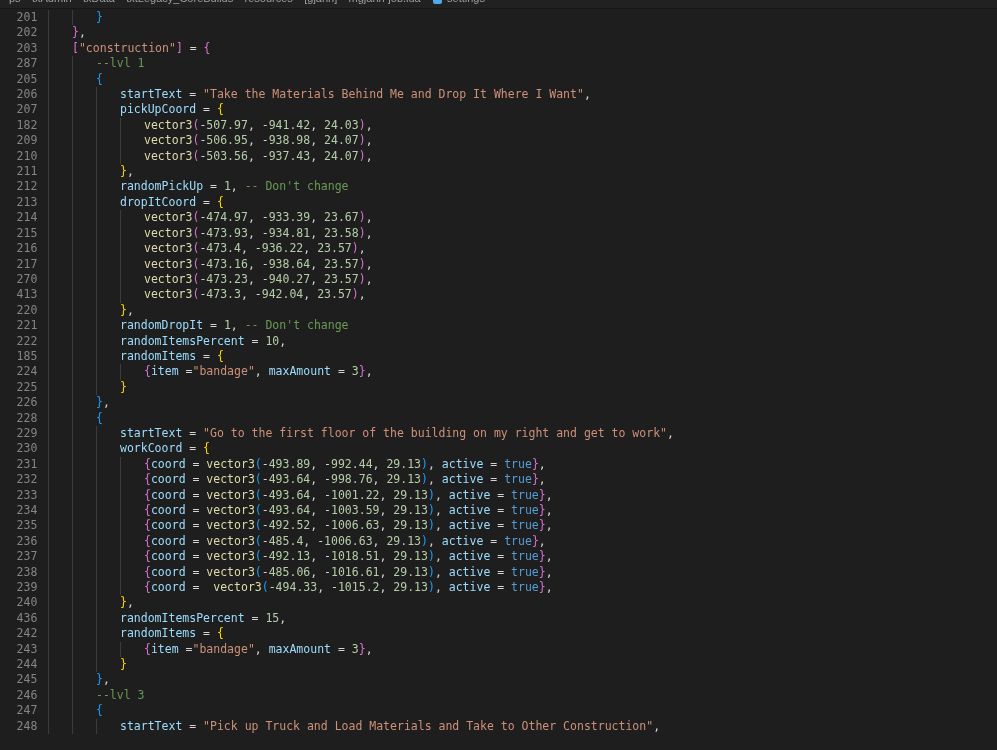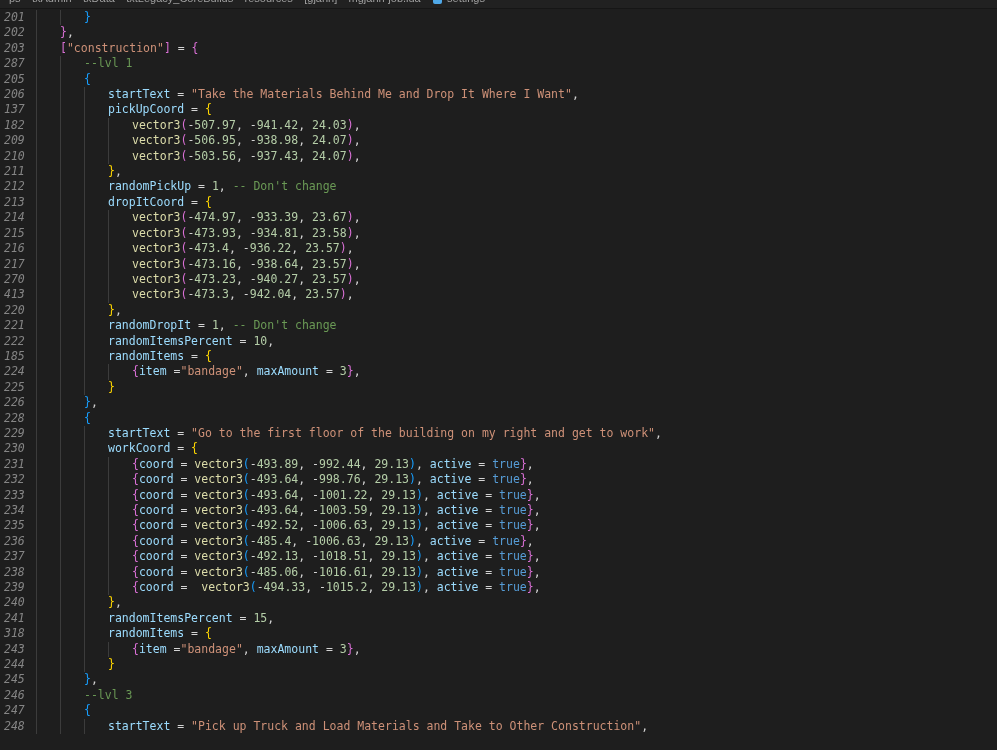--- a/index.html
+++ b/index.html
@@ -22,22 +22,22 @@
   .bc-item{padding:0 1px;}
   .bc-sep{color:#6a6a6a;font-size:10px;padding:0 3px;}
   .bc-sym{
     width:9px;height:9px;border-radius:2px;background:#4fa8e8;
     display:inline-block;margin:0 4px 0 2px;transform:translateY(2px);
   }
   
   .editor{padding-top:1px;}
   .line{display:flex;height:15.42px;line-height:15.42px;font-size:11.5px;}
   .ln{
-    flex:none;width:22px;padding-left:4px;text-align:left;
-    color:#858585;user-select:none;font-style:italic;
+    flex:none;width:22px;padding-left:16px;text-align:center;
+    color:#858585;user-select:none;
   }
   .fold{flex:none;width:10px;}
   .code{white-space:pre;flex:1;color:#d4d4d4;}
   .ind{
     display:inline-block;width:23px;height:15.42px;
     border-left:1px solid #3c3c3c;vertical-align:top;
   }
   .tk-v{color:#9CDCFE}   
   .tk-o{color:#d4d4d4}   
   .tk-s{color:#CE9178}   
@@ -99,21 +99,21 @@
         <span class="ln">205</span>
         <span class="fold"></span>
         <span class="code"><span class="ind"></span><span class="ind"></span><span class="tk-b3">{</span></span>
       </div>
       <div class="line">
         <span class="ln">206</span>
         <span class="fold"></span>
         <span class="code"><span class="ind"></span><span class="ind"></span><span class="ind"></span><span class="tk-v">startText</span><span class="tk-o"> = </span><span class="tk-s">"Take the Materials Behind Me and Drop It Where I Want"</span><span class="tk-o">,</span></span>
       </div>
       <div class="line">
-        <span class="ln">137</span>
+        <span class="ln">207</span>
         <span class="fold"></span>
         <span class="code"><span class="ind"></span><span class="ind"></span><span class="ind"></span><span class="tk-v">pickUpCoord</span><span class="tk-o"> = </span><span class="tk-b1">{</span></span>
       </div>
       <div class="line">
         <span class="ln">182</span>
         <span class="fold"></span>
         <span class="code"><span class="ind"></span><span class="ind"></span><span class="ind"></span><span class="ind"></span><span class="tk-f">vector3</span><span class="tk-b2">(</span><span class="tk-o">-</span><span class="tk-n">507.97</span><span class="tk-o">, -</span><span class="tk-n">941.42</span><span class="tk-o">, </span><span class="tk-n">24.03</span><span class="tk-b2">)</span><span class="tk-o">,</span></span>
       </div>
       <div class="line">
         <span class="ln">209</span>
@@ -264,26 +264,26 @@
         <span class="ln">239</span>
         <span class="fold"></span>
         <span class="code"><span class="ind"></span><span class="ind"></span><span class="ind"></span><span class="ind"></span><span class="tk-b2">{</span><span class="tk-v">coord</span><span class="tk-o"> =  </span><span class="tk-f">vector3</span><span class="tk-b3">(</span><span class="tk-o">-</span><span class="tk-n">494.33</span><span class="tk-o">, -</span><span class="tk-n">1015.2</span><span class="tk-o">, </span><span class="tk-n">29.13</span><span class="tk-b3">)</span><span class="tk-o">, </span><span class="tk-v">active</span><span class="tk-o"> = </span><span class="tk-k">true</span><span class="tk-b2">}</span><span class="tk-o">,</span></span>
       </div>
       <div class="line">
         <span class="ln">240</span>
         <span class="fold"></span>
         <span class="code"><span class="ind"></span><span class="ind"></span><span class="ind"></span><span class="tk-b1">}</span><span class="tk-o">,</span></span>
       </div>
       <div class="line">
-        <span class="ln">241</span>
+        <span class="ln">436</span>
         <span class="fold"></span>
         <span class="code"><span class="ind"></span><span class="ind"></span><span class="ind"></span><span class="tk-v">randomItemsPercent</span><span class="tk-o"> = </span><span class="tk-n">15</span><span class="tk-o">,</span></span>
       </div>
       <div class="line">
-        <span class="ln">318</span>
+        <span class="ln">242</span>
         <span class="fold"></span>
         <span class="code"><span class="ind"></span><span class="ind"></span><span class="ind"></span><span class="tk-v">randomItems</span><span class="tk-o"> = </span><span class="tk-b1">{</span></span>
       </div>
       <div class="line">
         <span class="ln">243</span>
         <span class="fold"></span>
         <span class="code"><span class="ind"></span><span class="ind"></span><span class="ind"></span><span class="ind"></span><span class="tk-b2">{</span><span class="tk-v">item</span><span class="tk-o"> =</span><span class="tk-s">"bandage"</span><span class="tk-o">, </span><span class="tk-v">maxAmount</span><span class="tk-o"> = </span><span class="tk-n">3</span><span class="tk-b2">}</span><span class="tk-o">,</span></span>
       </div>
       <div class="line">
         <span class="ln">244</span>

